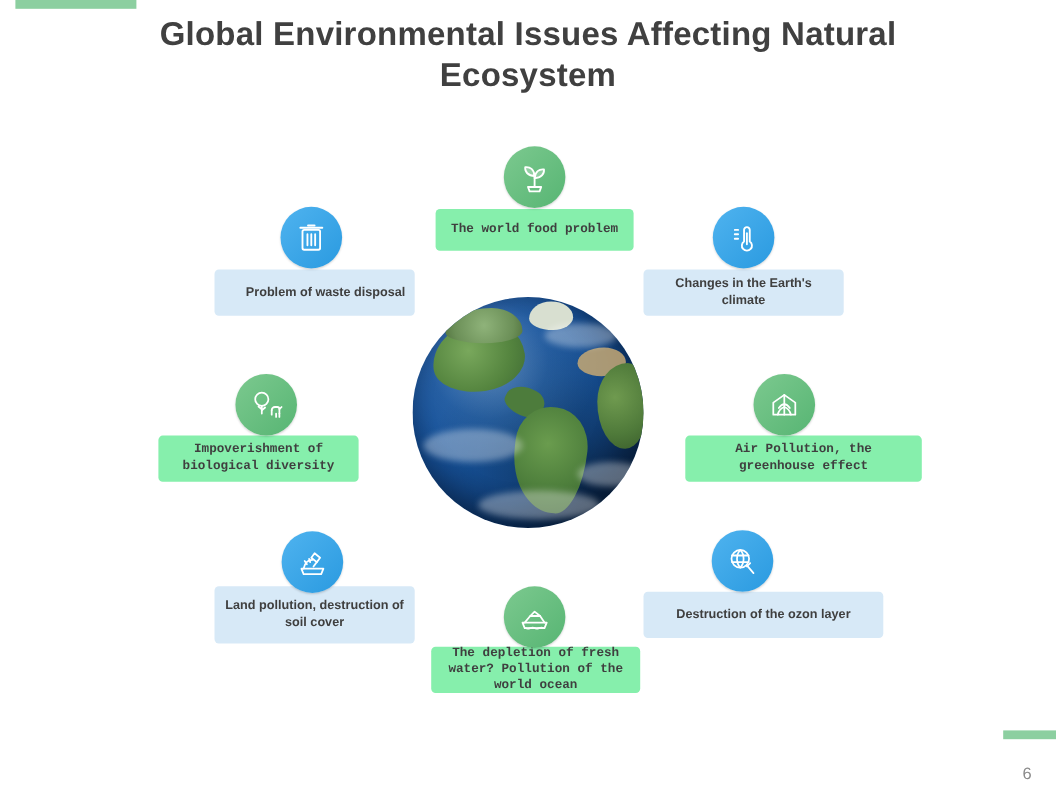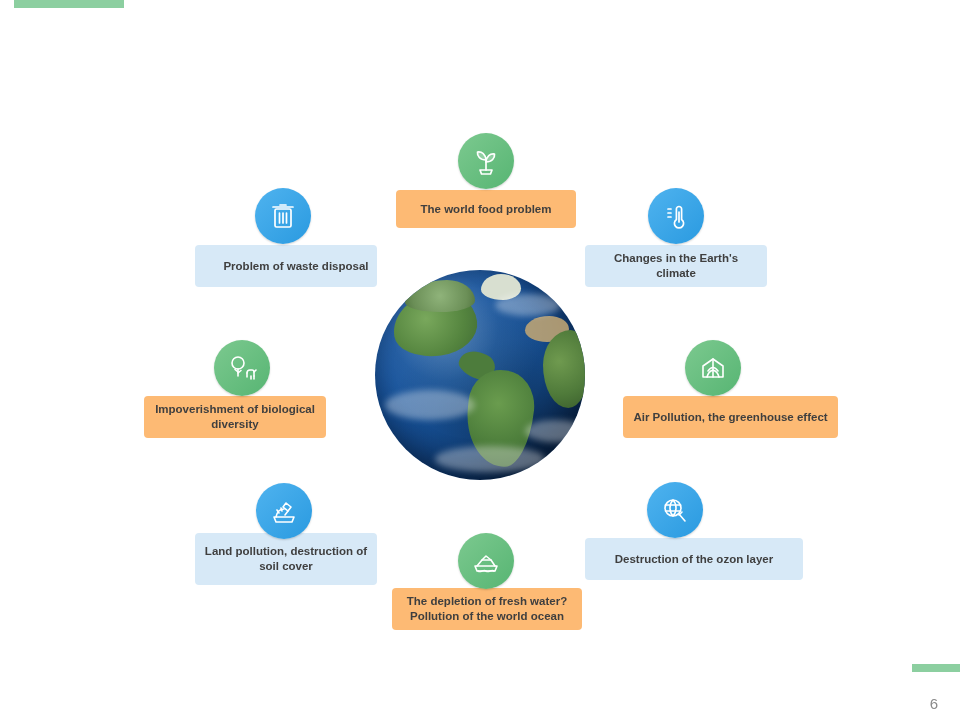--- a/index.html
+++ b/index.html
@@ -133,21 +133,21 @@
     font-size: 11.5px;
     font-weight: bold;
     color: #3f3f3f;
     line-height: 1.28;
     display: flex;
     align-items: center;
     justify-content: center;
     padding: 6px 8px;
     box-sizing: border-box;
   }
-  .pill.green { background: #fdba74; }
+  .pill.green { background: #86efac; font-family: Liberation Mono, monospace; }
   .pill.blue  { background: #d7e9f7; }
 
   .circle {
     position: absolute;
     width: 56px;
     height: 56px;
     border-radius: 50%;
     display: flex;
     align-items: center;
     justify-content: center;
@@ -176,20 +176,21 @@
   }
 </style>
 </head>
 <body>
 
 <div class="slide">
 
   <div class="bar-top-left"></div>
   <div class="bar-bottom-right"></div>
 
+  <div class="title">Global Environmental Issues Affecting Natural Ecosystem</div>
 
   <div class="globe">
     <div class="land l1"></div>
     <div class="land l1b"></div>
     <div class="land l5"></div>
     <div class="land l2"></div>
     <div class="land l3"></div>
     <div class="land l6"></div>
     <div class="land l4"></div>
     <div class="cloud c1"></div>

